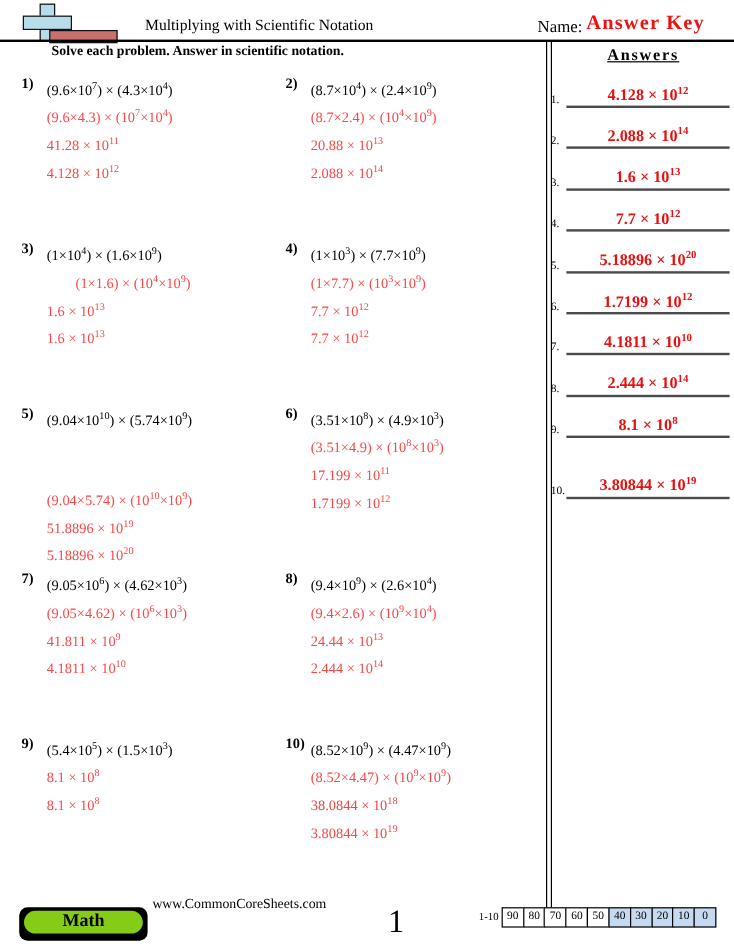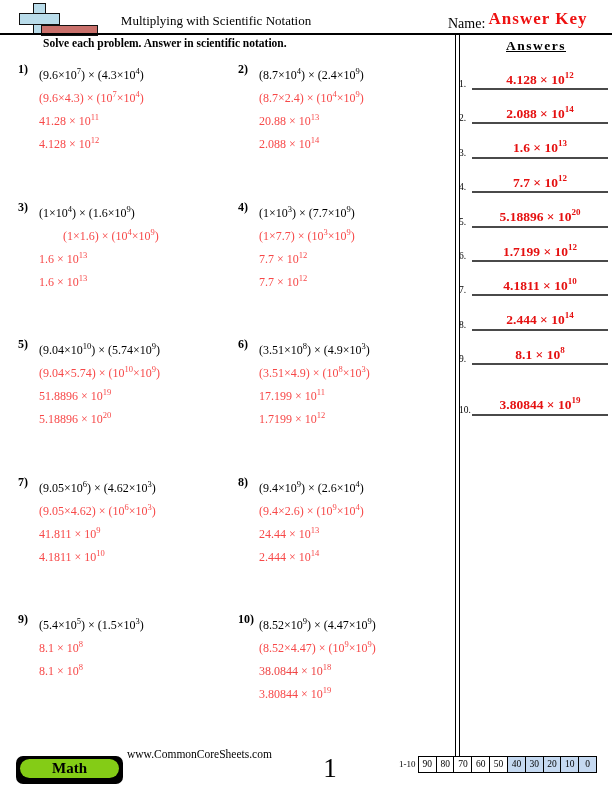--- a/index.html
+++ b/index.html
@@ -128,21 +128,21 @@
         <div class="pline work" style="color: rgb(247, 72, 72);">1.6 × 10<sup>13</sup></div>
       </div>
       <div class="problem" style="left: 238px; top: 199.5px;">
         <div class="pline expr"><span class="pnum">4)</span><span>(1×10<sup>3</sup>) × (7.7×10<sup>9</sup>)</span></div>
         <div class="pline work" style="color: rgb(247, 72, 72);">(1×7.7) × (10<sup>3</sup>×10<sup>9</sup>)</div>
         <div class="pline work" style="color: rgb(247, 72, 72);">7.7 × 10<sup>12</sup></div>
         <div class="pline work" style="color: rgb(247, 72, 72);">7.7 × 10<sup>12</sup></div>
       </div>
       <div class="problem" style="left: 18px; top: 337px;">
         <div class="pline expr"><span class="pnum">5)</span><span>(9.04×10<sup>10</sup>) × (5.74×10<sup>9</sup>)</span></div>
-        <div class="pline work" style="color: rgb(247, 72, 72);">(9.04×5.74) × (10<sup>10</sup>×10<sup>9</sup>)</div>
+        <div class="pline work" style="color: rgb(247, 72, 72); margin-top: 44px;">(9.04×5.74) × (10<sup>10</sup>×10<sup>9</sup>)</div>
         <div class="pline work" style="color: rgb(247, 72, 72);">51.8896 × 10<sup>19</sup></div>
         <div class="pline work" style="color: rgb(247, 72, 72);">5.18896 × 10<sup>20</sup></div>
       </div>
       <div class="problem" style="left: 238px; top: 337px;">
         <div class="pline expr"><span class="pnum">6)</span><span>(3.51×10<sup>8</sup>) × (4.9×10<sup>3</sup>)</span></div>
         <div class="pline work" style="color: rgb(247, 72, 72);">(3.51×4.9) × (10<sup>8</sup>×10<sup>3</sup>)</div>
         <div class="pline work" style="color: rgb(247, 72, 72);">17.199 × 10<sup>11</sup></div>
         <div class="pline work" style="color: rgb(247, 72, 72);">1.7199 × 10<sup>12</sup></div>
       </div>
       <div class="problem" style="left: 18px; top: 474.5px;">

